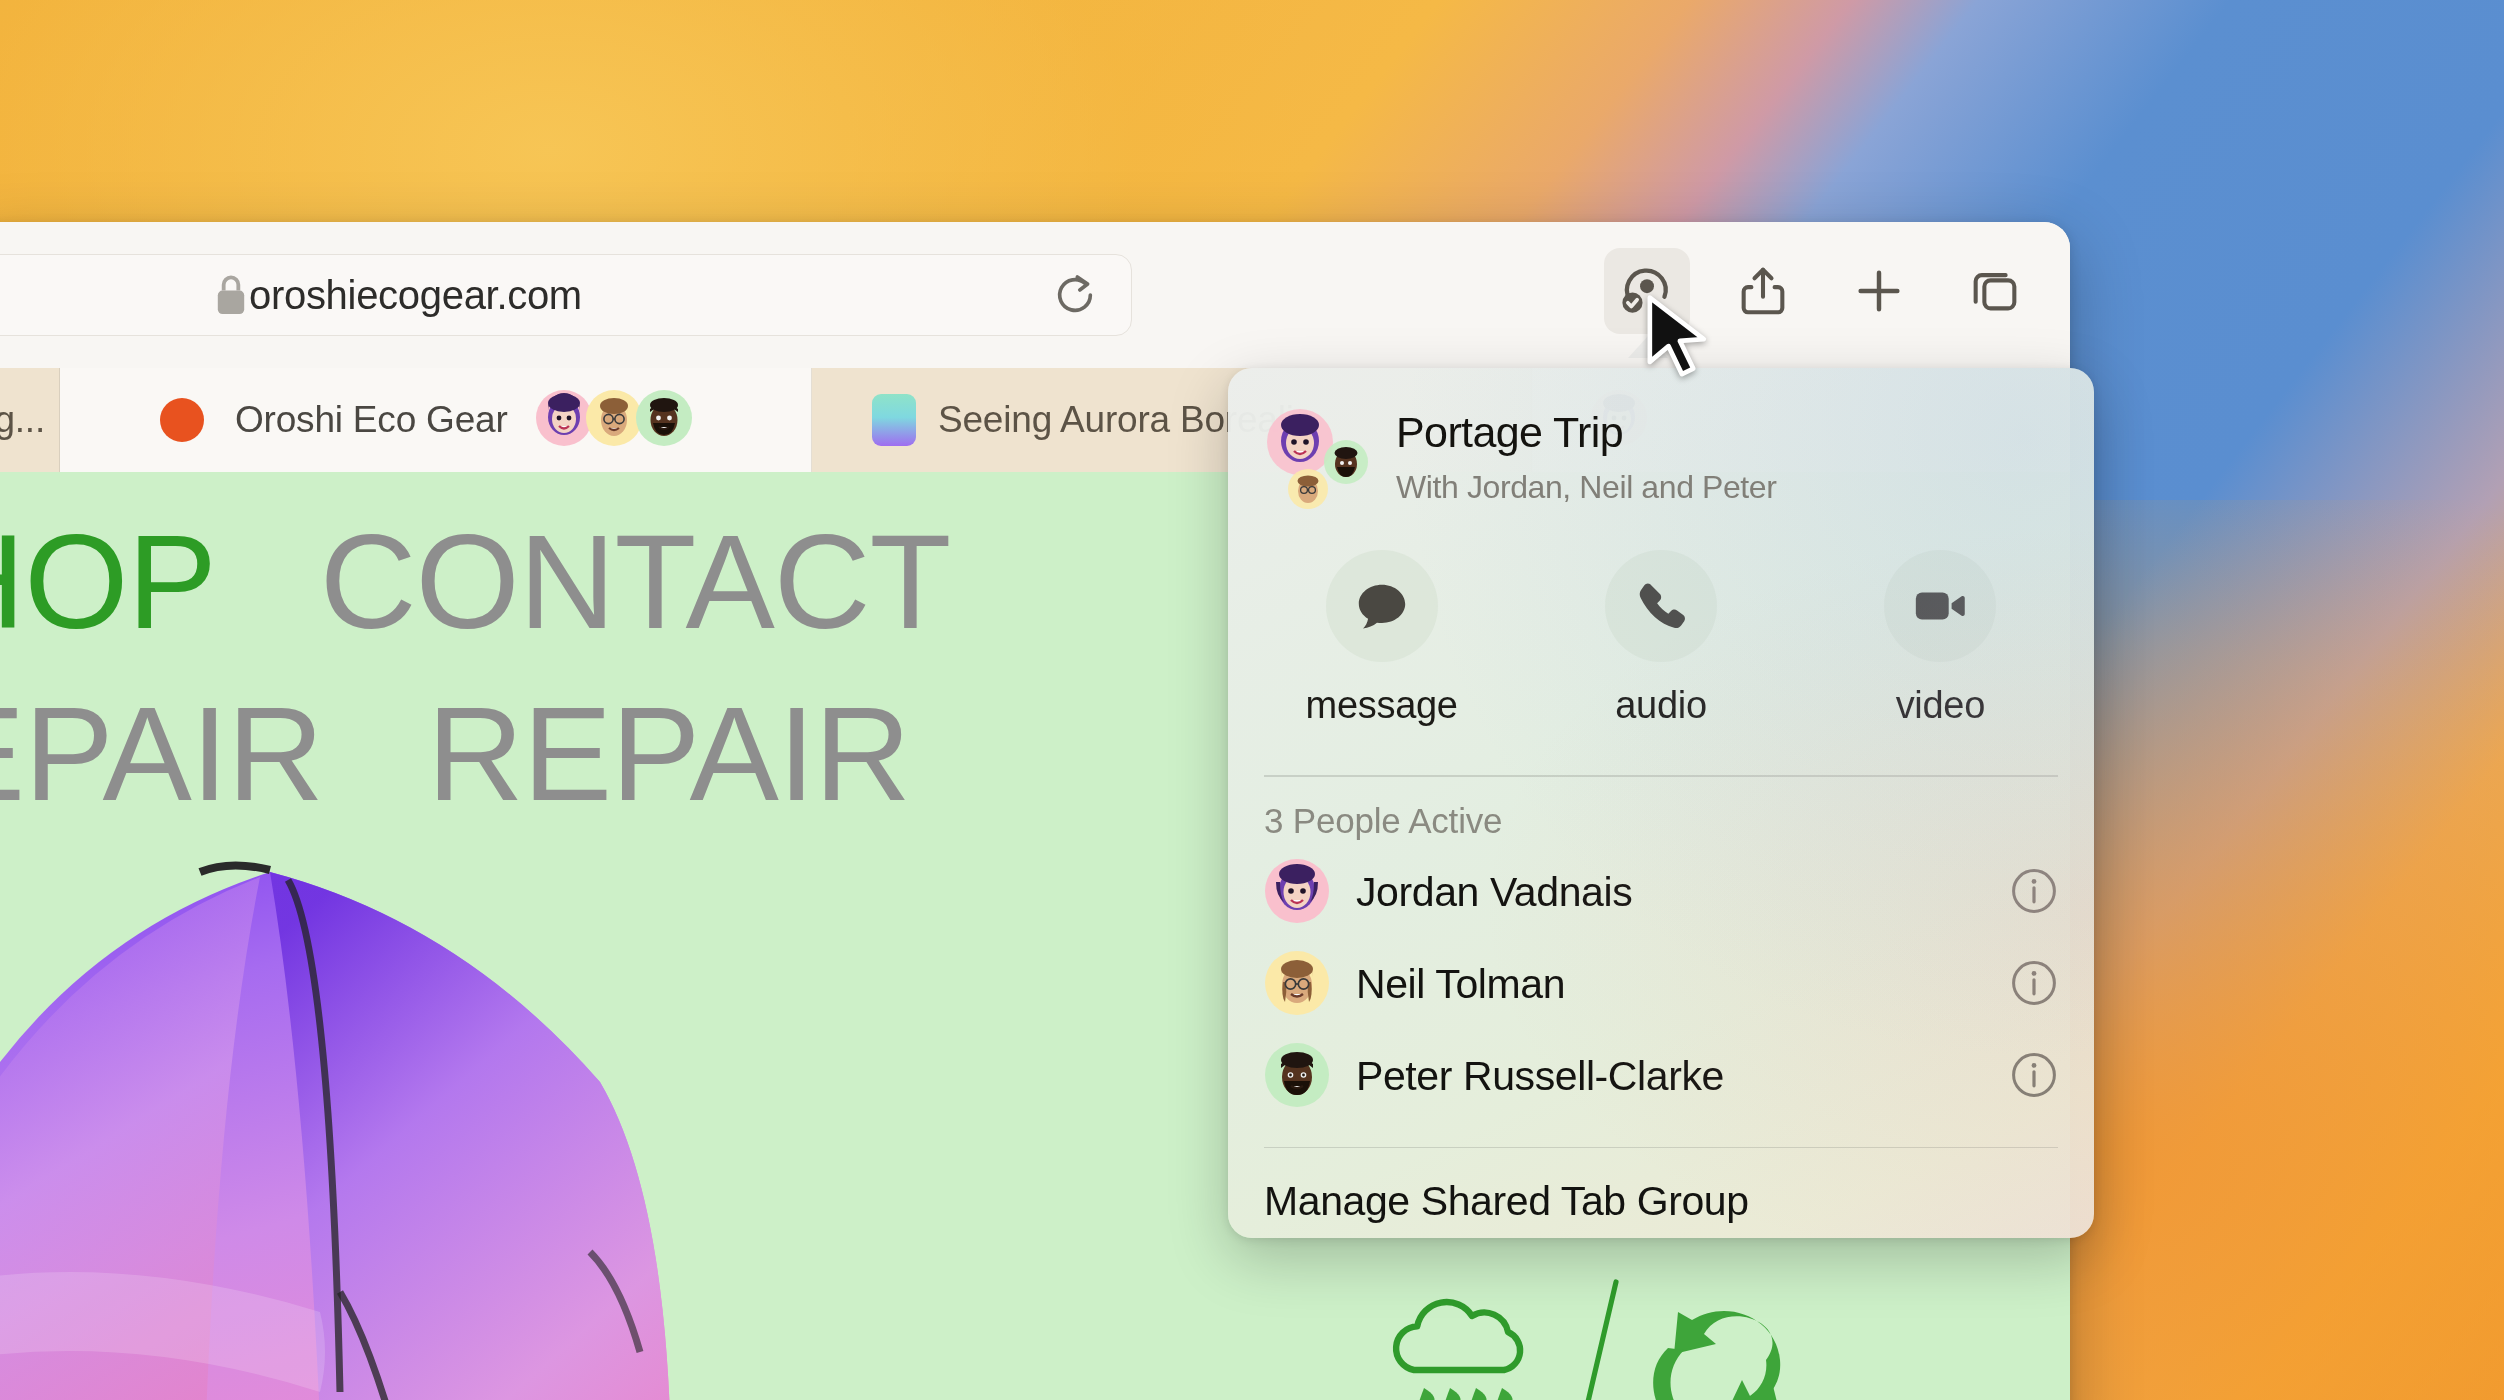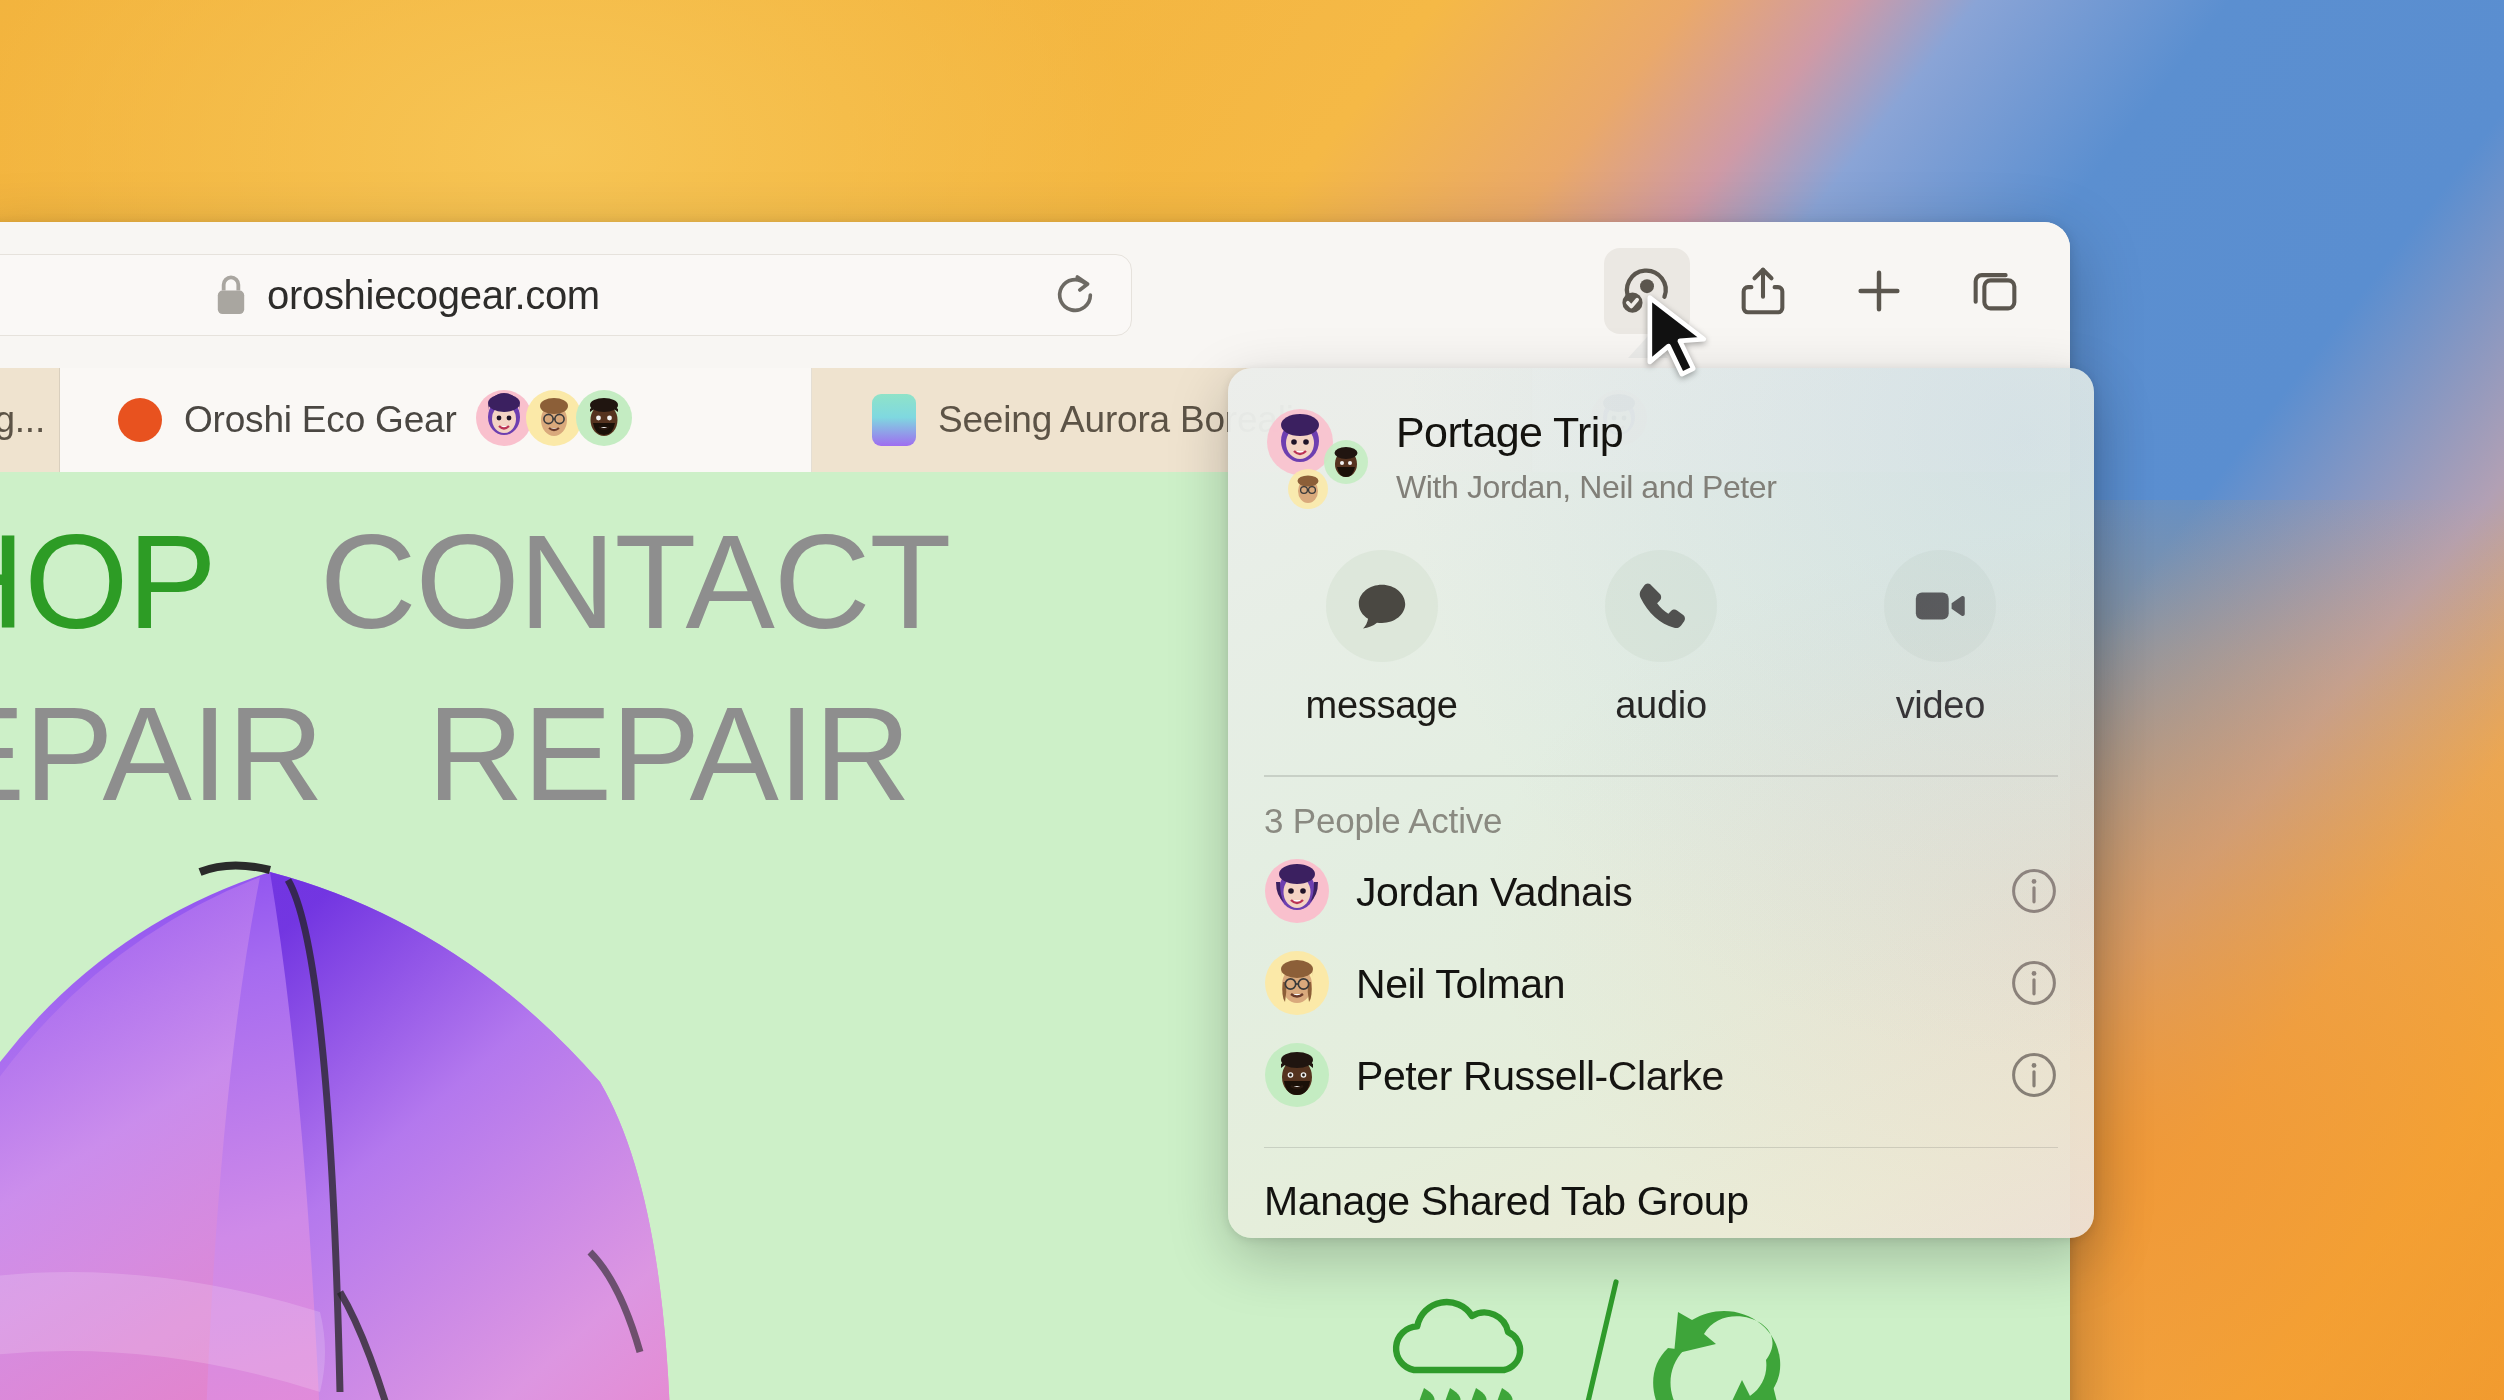--- a/index.html
+++ b/index.html
@@ -61,21 +61,20 @@
     position: absolute;
     left: -10px; top: 32px;
     width: 1182px; height: 82px;
     background: #faf8f6;
     border: 1.5px solid #e6e2dc;
     border-radius: 16px;
     display: flex; align-items: center;
   }
   #lock-icon { margin-left: 262px; display:flex; align-items:center; }
   #url-text {
-    margin-left: 18px;
     font-size: 40px;
     color: #2d2c2a;
     letter-spacing: -.3px;
   }
   #reload-btn {
     position: absolute; right: 30px; top: 50%;
     transform: translateY(-50%);
     width: 52px; height: 52px;
     display: flex; align-items: center; justify-content: center;
     cursor: pointer;
@@ -346,21 +345,21 @@
 
     </div>
   </div>
 
   <div id="tabbar">
 
     <div class="tab inactive" style="width:100px;padding-left:0;padding-right:14px;justify-content:flex-end;">
       <span class="tab-title">g...</span>
     </div>
 
-    <div class="tab active" style="width:752px;padding-left:58px;">
+    <div class="tab active" style="width:752px;padding-left:100px;gap:9px;">
       <span class="tab-favicon dot-favicon"></span>
       <span class="tab-title">Oroshi Eco Gear</span>
       <span class="tab-avatars">
         <span class="av">
           <svg width="58" height="58" viewBox="0 0 58 58">
             <circle cx="29" cy="29" r="28" fill="#f9c0cd"></circle>
             <ellipse cx="29" cy="28" rx="16" ry="18" fill="#6d3fb0"></ellipse>
             <ellipse cx="29" cy="30" rx="12" ry="14" fill="#f4d3c4"></ellipse>
             <path d="M13 22a16 16 0 0 1 32 0v-2a16 16 0 0 0-32 0z" fill="#3b2060"></path>
             <ellipse cx="29" cy="14" rx="16" ry="9" fill="#3b2060"></ellipse>

